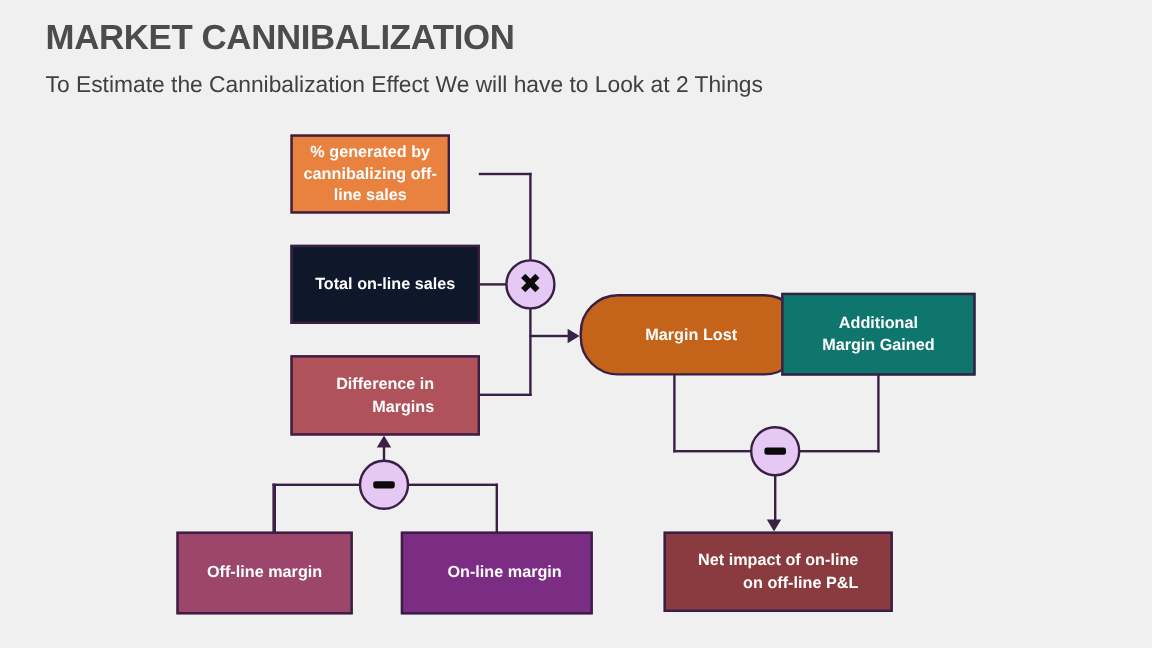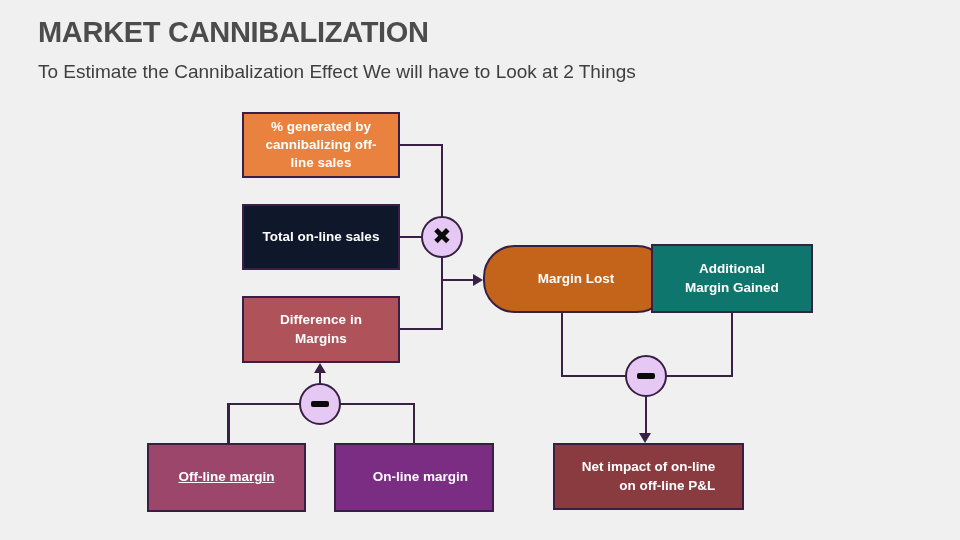--- a/index.html
+++ b/index.html
@@ -90,26 +90,26 @@
     border-left: 6px solid transparent;
     border-right: 6px solid transparent;
     border-bottom: 10px solid #3b2045;
   }
   .arrow-down {
     border-left: 6px solid transparent;
     border-right: 6px solid transparent;
     border-top: 10px solid #3b2045;
   }
   
-  .n-pct   { left: 242px; top: 112px; width: 158px; height: 66px; }
+  .n-pct   { left: 242px; top: 112px; width: 133px; height: 66px; }
   .n-total { left: 242px; top: 204px; width: 158px; height: 66px; }
-  .n-diff  { left: 242px; top: 296px; width: 158px; height: 67px; }
+  .n-diff  { left: 242px; top: 296px; width: 158px; height: 67px; text-align: right; }
   .n-lost  { left: 483px; top: 245px; width: 186px; height: 68px; border-radius: 32px; }
   .n-addl  { left: 651px; top: 244px; width: 162px; height: 69px; }
-  .n-off   { left: 147px; top: 443px; width: 159px; height: 69px; text-decoration: underline; }
+  .n-off   { left: 147px; top: 443px; width: 147px; height: 69px; }
   .n-on    { left: 334px; top: 443px; width: 160px; height: 69px; padding-left: 19px; }
   .n-net   { left: 553px; top: 443px; width: 191px; height: 67px; text-align: right; }
   
   .op-mult   { left: 421px; top: 216px; }
   .op-minus1 { left: 299px; top: 383px; }
   .op-minus2 { left: 625px; top: 355px; }
 </style>
 </head>
 <body>
 

